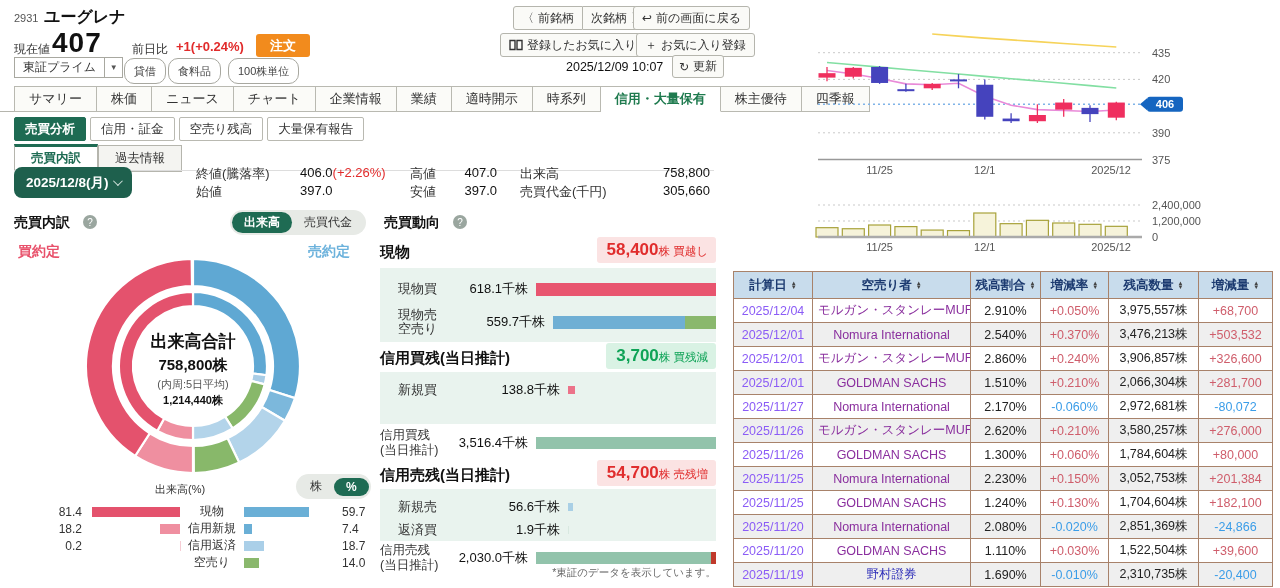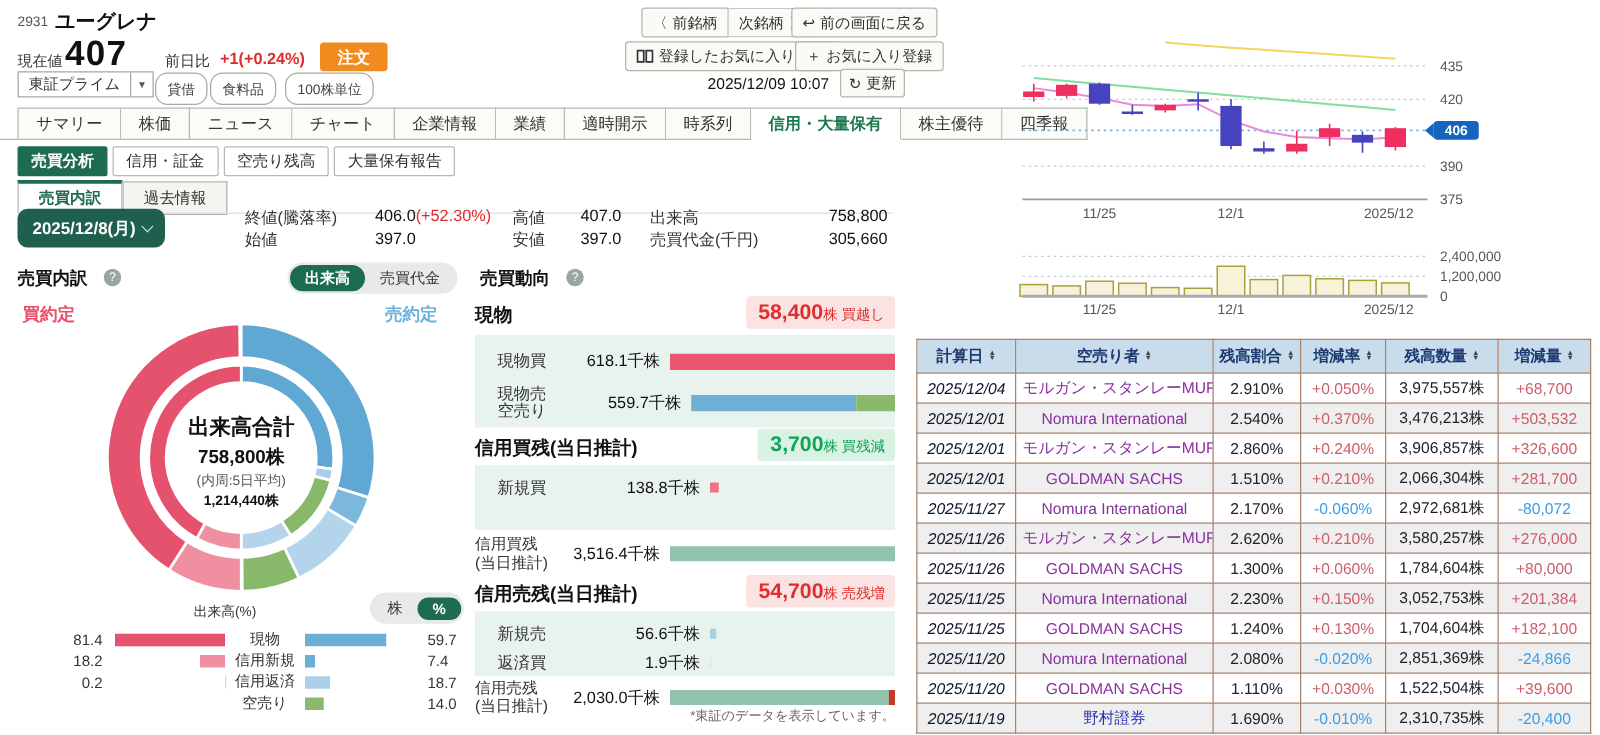--- a/index.html
+++ b/index.html
@@ -94,21 +94,21 @@
   .totrow .bars { display:flex; margin-left:8px; }
   .footnote { font-size:10.5px; color:#666; }
 
   
   table.short { border-collapse:collapse; table-layout:fixed; width:539px; font-size:12.5px; }
   table.short th, table.short td { border:1px solid #a8826a; overflow:hidden; white-space:nowrap; }
   table.short th { background:#c8dcec; color:#1c3a70; font-size:12.5px; font-weight:bold; height:27px; cursor:pointer; }
   table.short td { height:24px; padding:0 5px; text-align:center; }
   tr.odd  td { background:#fff; }
   tr.even td { background:#efefef; }
-  td.c-date { color:#0f172a;font-style:italic; }
+  td.c-date { color:#8b5cf6; }
   td.c-seller { color:#8a2f9e; text-align:left; }
   td.c-seller.newlink { color:#2d2db8; }
   td.c-qty { text-align:right; }
   .pos { color:#cf5d6b; }
   .neg { color:#3b9de8; }
   .sorticon { display:inline-flex; flex-direction:column; margin-left:4px; vertical-align:middle; line-height:4px; font-size:6px; color:#444; }
 
   svg text { font-family:"Liberation Sans","DejaVu Sans",sans-serif; }
 </style>
 </head>
@@ -181,21 +181,21 @@
     </div>
   <div class="abs" style="left:14px;top:117px;" id="subtabs"><span class="subtab active">売買分析</span><span class="subtab">信用・証金</span><span class="subtab">空売り残高</span><span class="subtab">大量保有報告</span></div>
   <div class="abs" style="left:14px;top:144px;" id="subsubtabs"><span class="sstab active">売買内訳</span><span class="sstab">過去情報</span></div>
   <div class="abs" style="left:14px;top:170px;width:700px;height:1px;background:#ddd;"></div>
 
   <div class="abs datesel" style="left:14px;top:167px;">
     <span>2025/12/8(月)</span>
       <span class="chev"></span>
   </div>
   <span class="abs stat-label" style="left:196px;top:165px;">終値(騰落率)</span>
-  <span class="abs stat-val" style="left:300px;top:165px;"><span>406.0</span><span class="red">(+52.30%)</span></span>
+  <span class="abs stat-val" style="left:300px;top:165px;"><span>406.0</span><span class="red">(+2.26%)</span></span>
   <span class="abs stat-label" style="left:196px;top:183px;">始値</span>
   <span class="abs stat-val" style="left:300px;top:183px;">397.0</span>
   <span class="abs stat-label" style="left:410px;top:165px;">高値</span>
   <span class="abs stat-val" style="left:455px;top:165px;width:42px;text-align:right;">407.0</span>
   <span class="abs stat-label" style="left:410px;top:183px;">安値</span>
   <span class="abs stat-val" style="left:455px;top:183px;width:42px;text-align:right;">397.0</span>
   <span class="abs stat-label" style="left:520px;top:165px;">出来高</span>
   <span class="abs stat-val" style="left:640px;top:165px;width:70px;text-align:right;">758,800</span>
   <span class="abs stat-label" style="left:520px;top:183px;">売買代金(千円)</span>
   <span class="abs stat-val" style="left:640px;top:183px;width:70px;text-align:right;">305,660</span>

